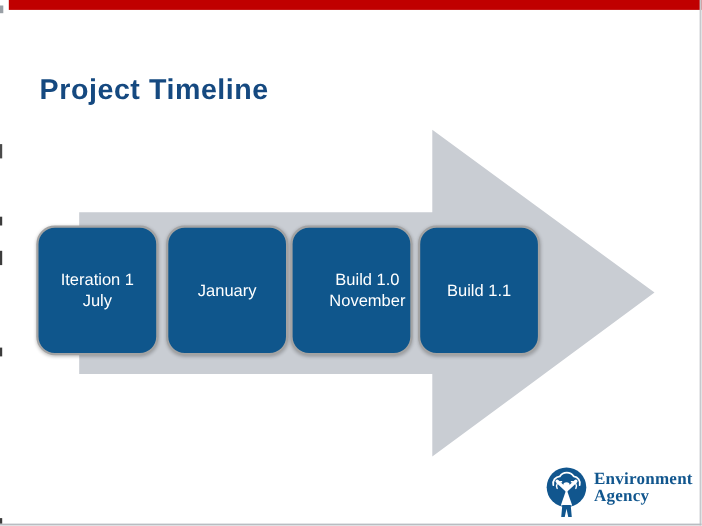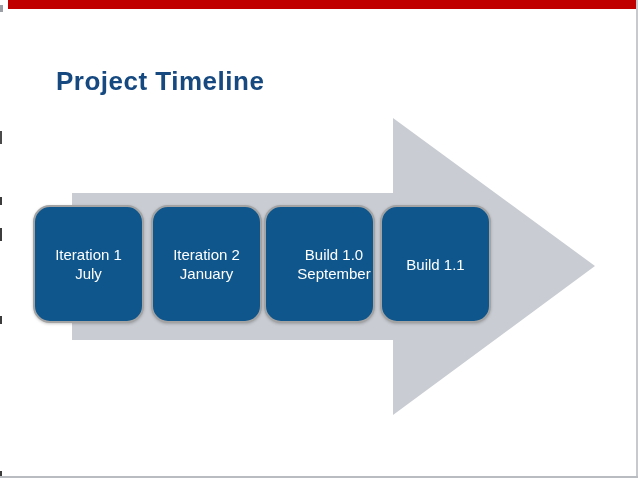--- a/index.html
+++ b/index.html
@@ -4,21 +4,21 @@
 <style>
   html,body{margin:0;padding:0;background:#fff;}
   .slide{
     position:relative;width:638px;height:478px;background:#ffffff;
     font-family:"Liberation Sans",sans-serif;overflow:hidden;
   }
   .top-bar{position:absolute;top:0;left:8px;right:0;height:9px;background:#C00000;}
   .right-line{position:absolute;top:0;bottom:0;right:0;width:2px;background:#C6C9CD;}
   .bottom-line{position:absolute;left:0;right:0;bottom:0;height:2px;background:#B9BDC2;}
   .title{
-    position:absolute;left:56px;top:66px;margin:0;
+    position:absolute;left:36px;top:66px;margin:0;
     font-size:26px;font-weight:bold;letter-spacing:.5px;white-space:nowrap;
   }
   .arrow-svg{position:absolute;left:0;top:0;z-index:1;}
   .step{
     position:absolute;top:205px;width:111px;height:118px;z-index:2;
     box-sizing:border-box;border:2px solid #a3a3a3;border-radius:17px;
     display:flex;flex-direction:column;align-items:center;justify-content:center;
     text-align:center;font-size:15px;line-height:19px;
     box-shadow:0 1px 3px rgba(0,0,0,.22);
   }
@@ -51,34 +51,48 @@
   <svg class="arrow-svg" width="638" height="478" viewBox="0 0 638 478" aria-hidden="true">
     <polygon points="72,193 393,193 393,118 595,266 393,415 393,340 72,340" fill="#C9CDD3"></polygon>
   </svg>
 
   <div class="step step-1" style="background: rgb(15, 86, 140);">
     <div class="l1" style="color: rgb(255, 255, 255);">Iteration 1</div>
     <div class="l2" style="color: rgb(255, 255, 255);">July</div>
   </div>
 
   <div class="step step-2" style="background: rgb(15, 86, 140);">
-    <div class="l1" style="color: rgb(255, 255, 255);">Iteration 2</div>
     <div class="l2" style="color: rgb(255, 255, 255);">January</div>
   </div>
 
   <div class="step step-3" style="background: rgb(15, 86, 140); padding-left: 29px;">
     <div class="l1" style="color: rgb(255, 255, 255);">Build 1.0</div>
-    <div class="l2" style="color: rgb(255, 255, 255);">September</div>
+    <div class="l2" style="color: rgb(255, 255, 255);">November</div>
   </div>
 
   <div class="step step-4" style="background: rgb(15, 86, 140);">
     <div class="l1" style="color: rgb(255, 255, 255);">Build 1.1</div>
   </div>
 
 
+  <div class="logo">
+    <svg width="38" height="47" viewBox="0 0 38 47" aria-hidden="true">
+      <circle cx="19" cy="19" r="18" fill="#11568E"></circle>
+      <path d="M7,17 a6.5,6.5 0 0 1 6,-8 a7.5,7.5 0 0 1 12.5,0 a6.5,6.5 0 0 1 5.5,8" fill="none" stroke="#ffffff" stroke-width="1.6" stroke-linecap="round"></path>
+      <path d="M10.5,20 a4,4 0 0 1 4,-6 M27.5,20 a4,4 0 0 0 -4,-6" fill="none" stroke="#ffffff" stroke-width="1.3" stroke-linecap="round"></path>
+      <circle cx="19" cy="17.5" r="3" fill="#ffffff"></circle>
+      <path d="M19,21.5 L10.5,13.5 M19,21.5 L27.5,13.5" stroke="#ffffff" stroke-width="3" stroke-linecap="round"></path>
+      <path d="M19,20.5 L13.8,35.5 L24.2,35.5 Z" fill="#ffffff"></path>
+      <path d="M15.2,35 L14.2,46 L17.4,46 L19,38.5 L20.6,46 L23.8,46 L22.8,35 Z" fill="#11568E"></path>
+    </svg>
+    <div class="logo-text">
+      <div style="color: rgb(17, 86, 142);">Environment</div>
+      <div style="color: rgb(17, 86, 142);">Agency</div>
+    </div>
+  </div>
 
   <div class="tick tick-a"></div>
   <div class="tick tick-b"></div>
   <div class="tick tick-c"></div>
   <div class="tick tick-d"></div>
   <div class="tick tick-e"></div>
   <div class="tick tick-f"></div>
 
   <div class="right-line"></div>
   <div class="bottom-line"></div>

